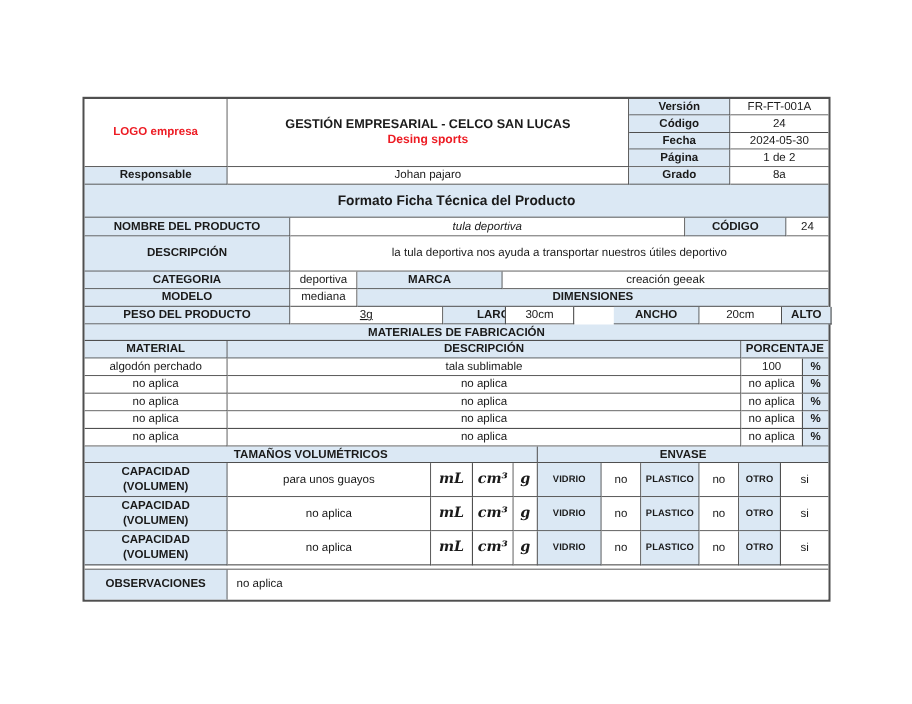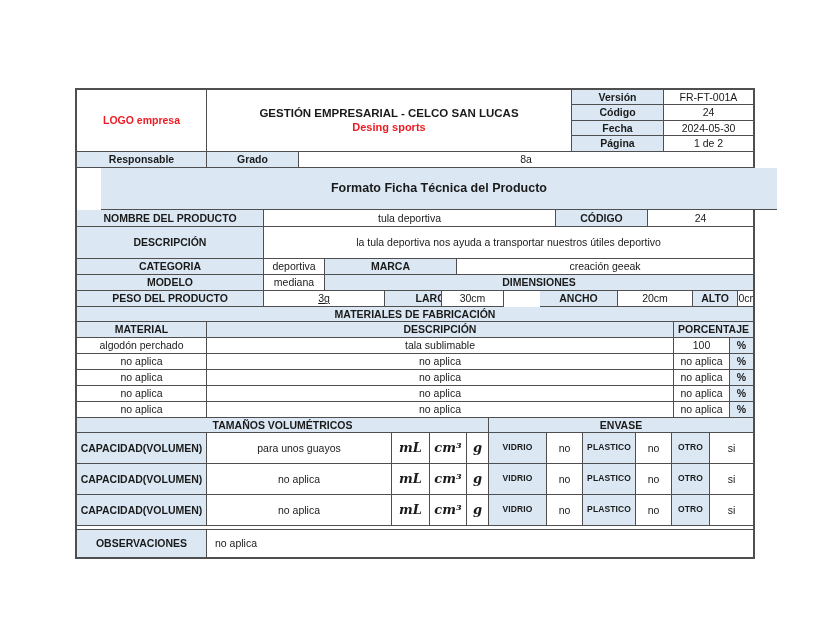--- a/index.html
+++ b/index.html
@@ -33,32 +33,32 @@
   .units{font-family:"DejaVu Serif",serif;font-style:italic;font-weight:bold;font-size:13px;}
   .small{font-size:8.5px;letter-spacing:.1px;}
   .titlebox{flex-direction:column;justify-content:center;gap:1px;}
   .titlebox .t1{font-size:11.5px;font-weight:bold;}
   .titlebox .t2{font-size:11px;font-weight:bold;color:var(--accent-red);}
   .metacol{display:flex;flex-direction:column;border-right:none;padding:0;align-items:stretch;flex:1;border-bottom:1px solid var(--border);}
   .metarow{display:flex;flex:1;}
   .metarow .c{border-bottom:1px solid var(--border);}
   .metarow:last-child .c{border-bottom:none;}
   .formtitle{font-size:12.5px;}
-  .capl{flex-direction:row;line-height:1.2;}
+  .capl{flex-direction:column;line-height:1.2;}
   .spacer{height:4px;border-bottom:1px solid var(--border);background:#fff;}
   
   .w130{width:130px;flex:none;} .w365{width:365px;flex:none;} .w92{width:92px;flex:none;}
-  .w187{width:187px;flex:none;} .w308{width:292px;flex:none;} .w61{width:61px;flex:none;}
-  .w132{width:132px;flex:none;} .w139{width:121px;flex:none;text-decoration:underline;} .w57{width:57px;flex:none;padding-left:43px;}
+  .w187{width:187px;flex:none;} .w308{width:359px;flex:none;font-style:italic;} .w61{width:61px;flex:none;}
+  .w132{width:132px;flex:none;} .w139{width:139px;flex:none;text-decoration:underline;} .w57{width:57px;flex:none;padding-left:43px;}
   .w62{width:62px;flex:none;} .w78{width:78px;flex:none;margin-left:36px;} .w75{width:75px;flex:none;}
   .w45{width:45px;flex:none;} .w467{width:467px;flex:none;} .w56{width:56px;flex:none;}
   .w412{width:412px;flex:none;} .w185{width:185px;flex:none;} .w38{width:38px;flex:none;}
   .w37{width:37px;flex:none;} .w22{width:22px;flex:none;} .w58{width:58px;flex:none;}
   .w36{width:36px;flex:none;} .w72{width:53px;flex:none;text-align:center;}
-  .h62{height:62px;} .h16{height:16px;} .h30{height:42px;margin-left:24px;} .h17{height:17px;}
+  .h62{height:62px;} .h16{height:16px;} .h30{height:30px;} .h17{height:17px;}
   .h32{height:32px;} .h15{height:15px;} .h31{height:31px;} .h27{height:27px;}
 </style>
 </head>
 <body>
 
 <div class="page">
   <div class="sheet">
 
     <div class="row h62">
       <div class="c w130 b red">LOGO empresa</div>
@@ -81,20 +81,21 @@
         </div>
         <div class="metarow">
           <div class="c w92 blue b">Página</div>
           <div class="c">1 de 2</div>
         </div>
       </div>
     </div>
 
     <div class="row h16">
       <div class="c w130 blue b">Responsable</div>
+      <div class="c w365">Johan pajaro</div>
       <div class="c w92 blue b">Grado</div>
       <div class="c">8a</div>
     </div>
 
     <div class="row h30">
       <div class="c blue b formtitle">Formato Ficha Técnica del Producto</div>
     </div>
 
     <div class="row h17">
       <div class="c w187 blue b">NOMBRE DEL PRODUCTO</div>

